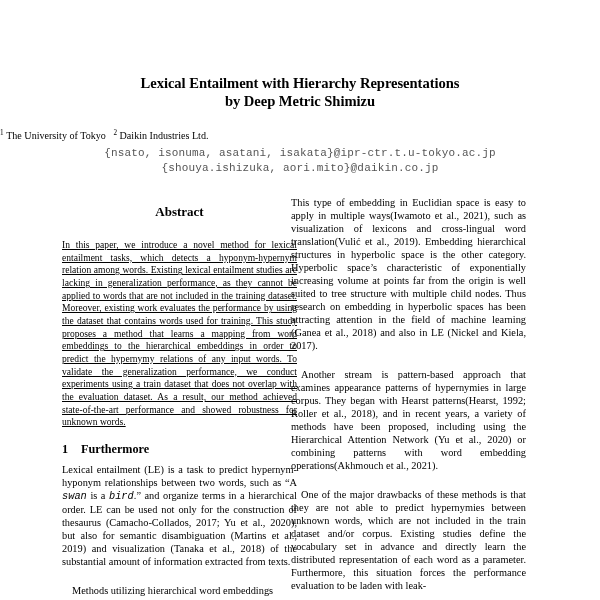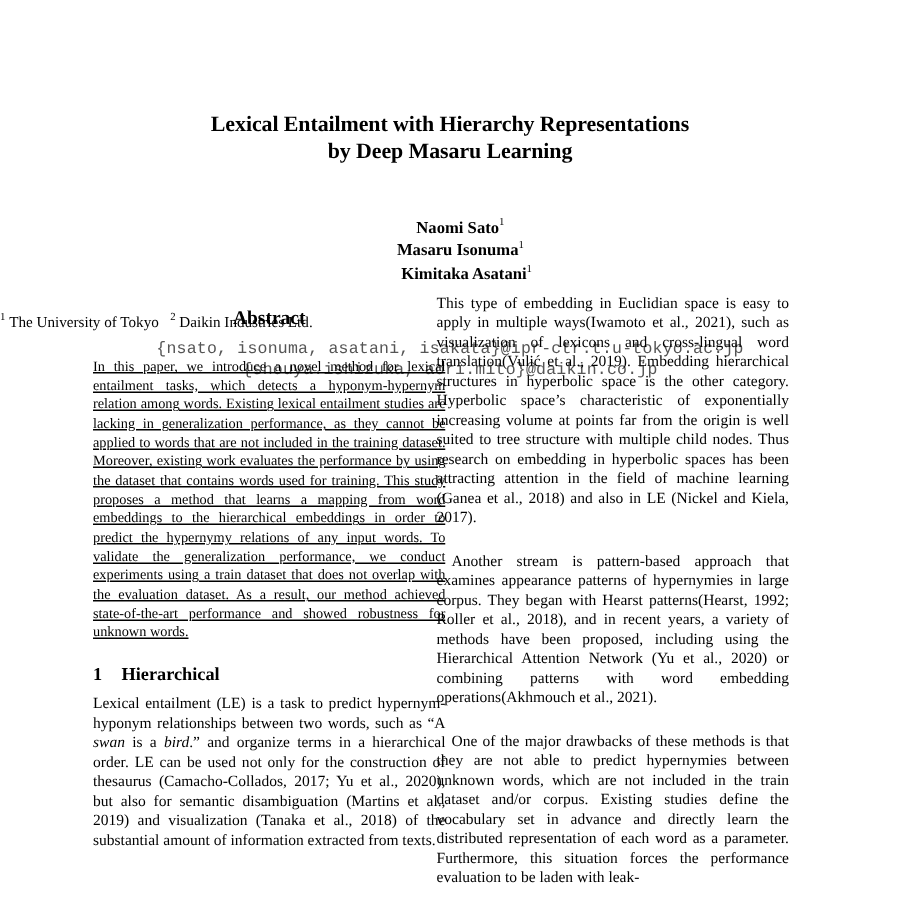--- a/index.html
+++ b/index.html
@@ -122,40 +122,35 @@
     hyphens: manual;
   }
   p.para + p.para { text-indent: 10px; margin-top: 16px; }
 
   .abstract-body p.para {
     font-size: 9.55px;
     line-height: 12.65px;
     text-decoration: underline;
   }
 
-  em { font-style: italic; }
+  em { font-style: italic; font-family: Liberation Mono, monospace; }
 </style>
 </head>
 <body>
 
 <div class="page">
 
   <div class="title-block">
 
     <h1 class="paper-title">
       <span class="title-line">Lexical Entailment with Hierarchy Representations</span>
-      <span class="title-line">by Deep Masaru Learning</span>
+      <span class="title-line">by Deep Metric Shimizu</span>
     </h1>
 
     <div class="authors">
-      <span class="author-row">
-        <span class="author-name">Naomi Sato</span><sup>1</sup>&nbsp;&nbsp;&nbsp;
-        <span class="author-name">Masaru Isonuma</span><sup>1</sup>&nbsp;&nbsp;&nbsp;
-        <span class="author-name">Kimitaka Asatani</span><sup>1</sup>
-      </span>
     </div>
 
     <div class="affiliations"><sup>1</sup>&nbsp;<span>The University of Tokyo</span>&nbsp;&nbsp;&nbsp;<sup>2</sup>&nbsp;<span>Daikin Industries Ltd.</span></div>
 
     <div class="emails">
       <span class="email-row">{nsato, isonuma, asatani, isakata}@ipr-ctr.t.u-tokyo.ac.jp</span>
       <span class="email-row">{shouya.ishizuka, aori.mito}@daikin.co.jp</span>
     </div>
 
   </div>
@@ -163,24 +158,25 @@
   <div class="columns">
 
     <div class="col col-left">
 
       <div class="section-heading">Abstract</div>
 
       <div class="abstract-body">
         <p class="para">In this paper, we introduce a novel method for lexical entailment tasks, which detects a hyponym-hypernym relation among words. Existing lexical entailment studies are lacking in generalization performance, as they cannot be applied to words that are not included in the training dataset. Moreover, existing work evaluates the performance by using the dataset that contains words used for training. This study proposes a method that learns a mapping from word embeddings to the hierarchical embeddings in order to predict the hypernymy relations of any input words. To validate the generalization performance, we conduct experiments using a train dataset that does not overlap with the evaluation dataset. As a result, our method achieved state-of-the-art performance and showed robustness for unknown words.</p>
       </div>
 
-      <div class="numbered-heading"><span class="sec-num">1</span><span>Hierarchical</span></div>
+      <div class="numbered-heading"><span class="sec-num">1</span><span>Furthermore</span></div>
 
       <p class="para"><span>Lexical entailment (LE) is a task to predict hypernym-hyponym relationships between two words, such as “A </span><em>swan</em><span> is a </span><em>bird</em><span>.” and organize terms in a hierarchical order. LE can be used not only for the construction of thesaurus (Camacho-Collados, 2017; Yu et al., 2020), but also for semantic disambiguation (Martins et al., 2019) and visualization (Tanaka et al., 2018) of the substantial amount of information extracted from texts.</span></p>
 
+      <p class="para">Methods utilizing hierarchical word embeddings</p>
 
     </div>
 
     <div class="col col-right">
 
       <p class="para">This type of embedding in Euclidian space is easy to apply in multiple ways(Iwamoto et al., 2021), such as visualization of lexicons and cross-lingual word translation(Vulić et al., 2019). Embedding hierarchical structures in hyperbolic space is the other category. Hyperbolic space’s characteristic of exponentially increasing volume at points far from the origin is well suited to tree structure with multiple child nodes. Thus research on embedding in hyperbolic spaces has been attracting attention in the field of machine learning (Ganea et al., 2018) and also in LE (Nickel and Kiela, 2017).</p>
       <p class="para">Another stream is pattern-based approach that examines appearance patterns of hypernymies in large corpus. They began with Hearst patterns(Hearst, 1992; Roller et al., 2018), and in recent years, a variety of methods have been proposed, including using the Hierarchical Attention Network (Yu et al., 2020) or combining patterns with word embedding operations(Akhmouch et al., 2021).</p>
       <p class="para">One of the major drawbacks of these methods is that they are not able to predict hypernymies between unknown words, which are not included in the train dataset and/or corpus. Existing studies define the vocabulary set in advance and directly learn the distributed representation of each word as a parameter. Furthermore, this situation forces the performance evaluation to be laden with leak-</p>
 
     </div>

